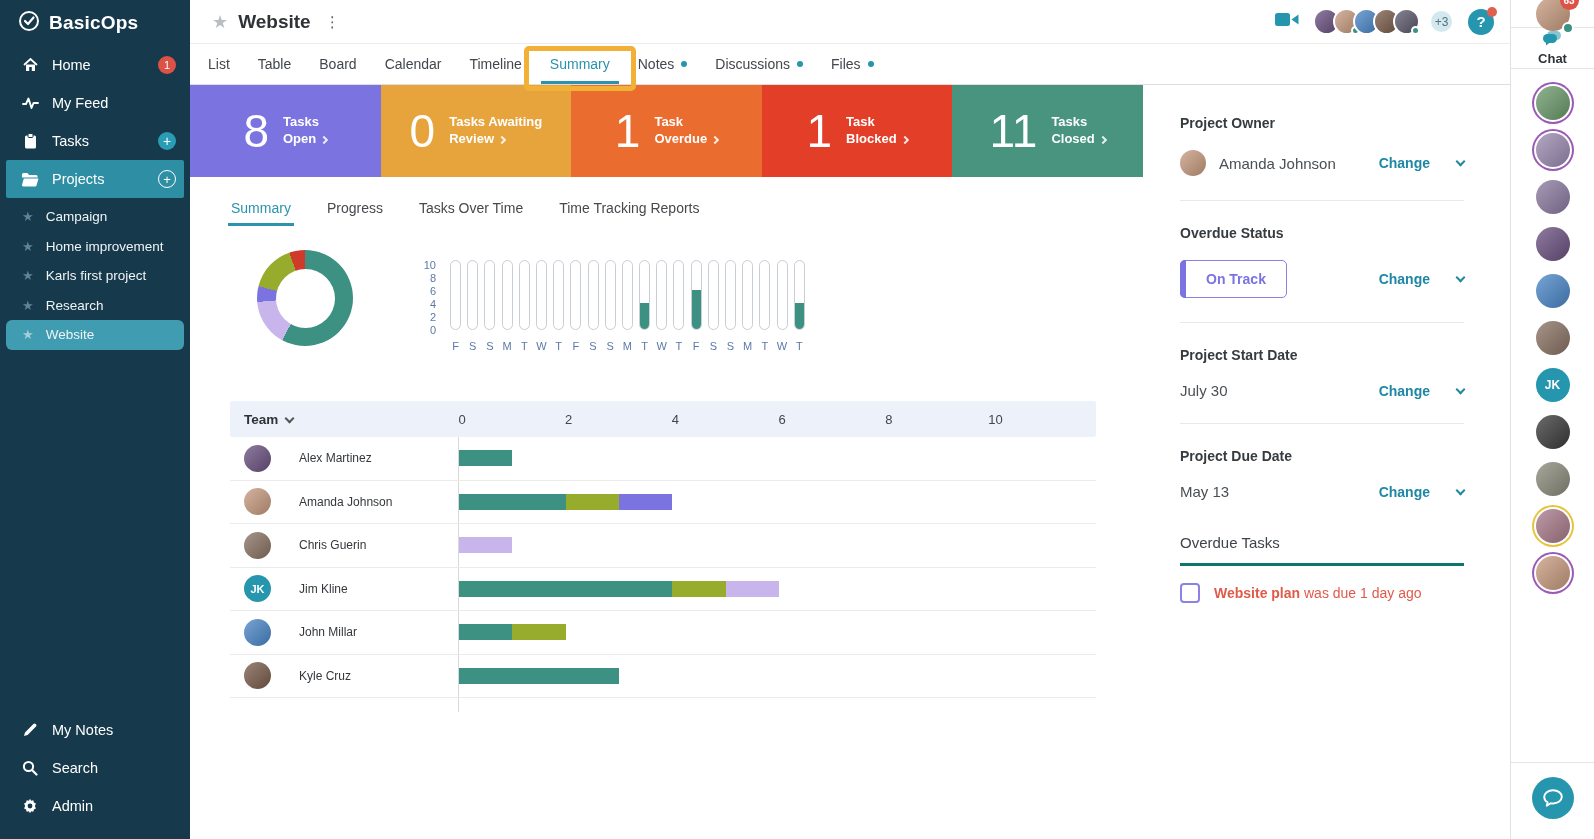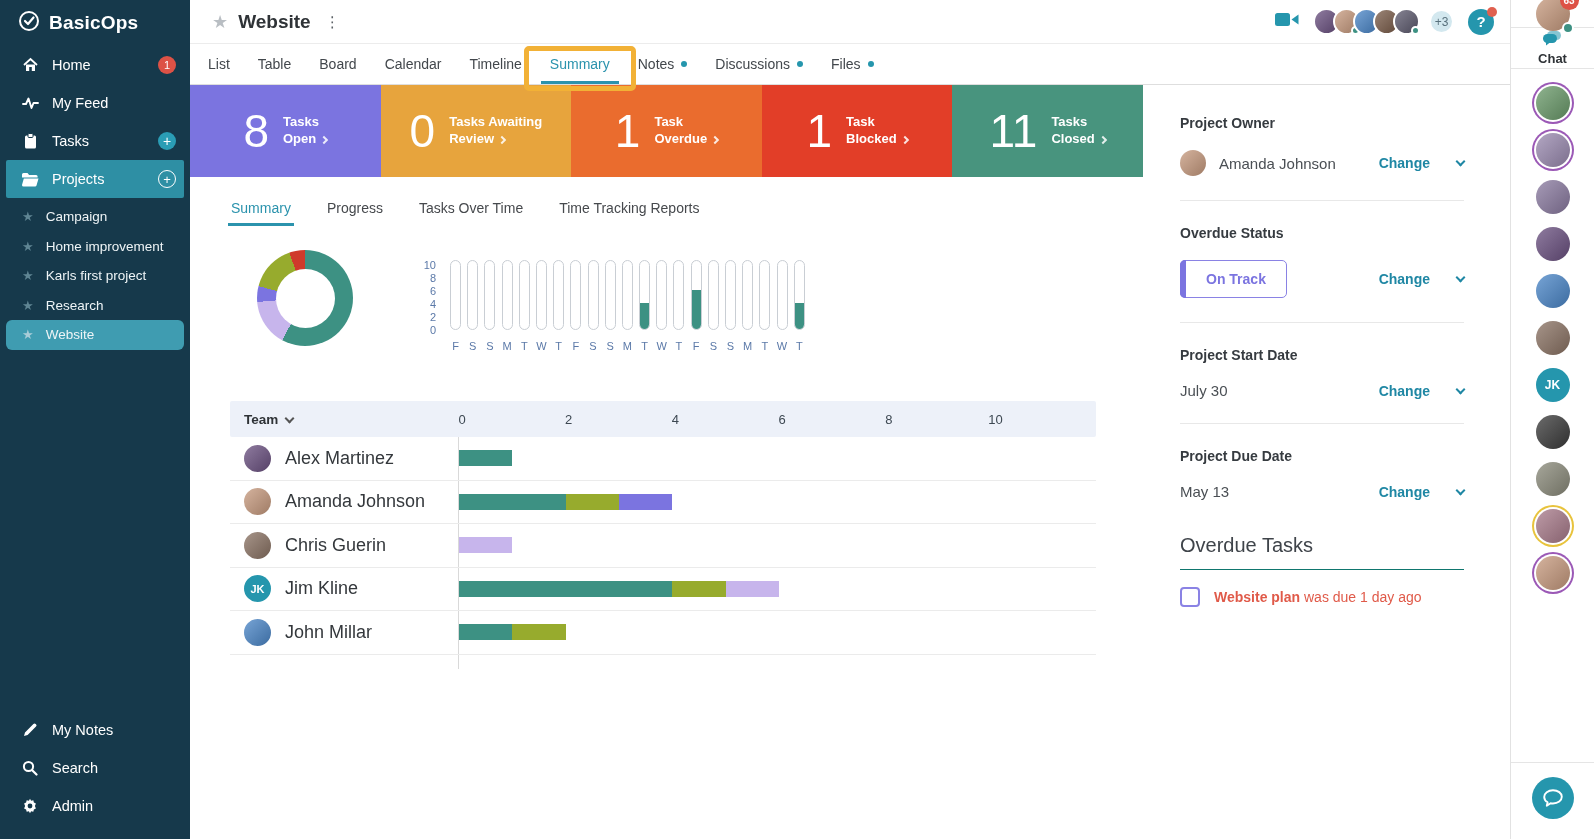--- a/index.html
+++ b/index.html
@@ -88,39 +88,39 @@
   #team { margin:49px 0 0 40px; width:866px; }
   #team-header { position:relative; height:36px; background:#edf1f9; border-radius:2px; display:flex; align-items:center; }
   #team-header .team-lab { font-size:13.5px; font-weight:bold; color:#2f3337; margin-left:14px; }
   #team-header .chev { margin-left:8px; color:#555; margin-bottom:1px; }
   .xtick { position:absolute; transform:translateX(-50%); font-size:13px; color:#3d4852; }
   #team-rows { position:relative; }
   #team-rows .vline { position:absolute; left:228px; top:0; bottom:-14px; width:1px; background:#d9d9d9; }
   .team-row { position:relative; height:43.5px; border-bottom:1px solid #ebebeb; display:flex; align-items:center; }
   .team-row .t-av { width:27px; height:27px; border-radius:50%; margin-left:14px; flex:0 0 27px;
     display:flex; align-items:center; justify-content:center; color:#fff; font-size:11px; font-weight:bold; }
-  .team-row .t-name { margin-left:14px; font-size:18px; color:#34383c; }
+  .team-row .t-name { margin-left:28px; font-size:12px; color:#34383c; }
   .team-row .t-bar { position:absolute; left:229px; top:50%; transform:translateY(-50%); display:flex; height:16px; }
   .t-seg { height:16px; }
 
   
   #right-panel { flex:1 1 auto; padding:30px 46px 0 37px; }
   .rp-heading { font-size:14px; font-weight:bold; color:#363b40; }
   .rp-row { display:flex; align-items:center; margin-top:19px; }
   .rp-value { font-size:15px; color:#4a4f54; }
   .rp-row .avatar { width:26px; height:26px; border-radius:50%; margin-right:13px; }
   .change-link { margin-left:auto; color:#1f87a4; font-weight:bold; font-size:14px; display:flex; align-items:center; cursor:pointer;gap:19px; }
   .chev { display:inline-block; width:7px; height:7px; border-right:2px solid currentColor; border-bottom:2px solid currentColor;
     transform:rotate(45deg); margin-left:8px; margin-bottom:3px; }
   .rp-divider { border:none; border-top:1px solid #e8e8e8; margin:24px 0; }
   .status-badge { position:relative; display:inline-block; border:1px solid #8a82e4; border-radius:5px;
     padding:10px 20px 10px 25px; color:#7b74e0; font-weight:bold; font-size:14px; background:#fff; }
   .status-badge .bar { position:absolute; left:-1px; top:-1px; bottom:-1px; width:6px; background:#7b74e0; border-radius:5px 0 0 5px; }
   .rp-overdue { margin-top:34px; }
-  .rp-overdue-heading { font-size:20px; color:#3f444a; padding-bottom:12px; border-bottom:1px solid #0f766e; }
+  .rp-overdue-heading { font-size:15px; color:#3f444a; padding-bottom:12px; border-bottom:3px solid #0f766e; }
   .task-row { display:flex; align-items:center; margin-top:17px; }
   .task-checkbox { width:20px; height:20px; border:2px solid #8a82e4; border-radius:4px; background:#fff; flex:0 0 20px; cursor:pointer; }
   .task-text { margin-left:14px; font-size:14px; color:#e05a49; }
   .task-text b { font-weight:bold; }
 
   
   #chatrail { position:relative; width:84px; flex:0 0 84px; background:#fff; border-left:1px solid #e2e2e2; }
   .rail-top { height:28px; border-bottom:1px solid #e5e5e5; display:flex; align-items:center; justify-content:center; }
   .user-av { position:relative; width:34px; height:34px; border-radius:50%; }
   .user-av .badge { position:absolute; top:-6px; right:-9px; min-width:19px; height:19px; padding:0 3px; border-radius:10px;
@@ -464,20 +464,27 @@
                 </span>
               </div>
               <div class="team-row">
                 <span class="t-av photo" style="background-color: rgb(74, 134, 200);"></span>
                 <span class="t-name">John Millar</span>
                 <span class="t-bar">
                   <span class="t-seg" style="width: 53.35px; background: rgb(61, 145, 131);"></span>
                   <span class="t-seg" style="width: 53.35px; background: rgb(151, 171, 45);"></span>
                 </span>
               </div>
+              <div class="team-row">
+                <span class="t-av photo" style="background-color: rgb(122, 92, 73);"></span>
+                <span class="t-name">Kyle Cruz</span>
+                <span class="t-bar">
+                  <span class="t-seg" style="width: 160.05px; background: rgb(61, 145, 131);"></span>
+                </span>
+              </div>
             </div>
         </div>
       </div>
 
       <div id="right-panel">
         <div class="rp-section">
           <div class="rp-heading">Project Owner</div>
           <div class="rp-row">
             <span class="avatar photo" style="background-color:#c79a7e;"></span>
             <span class="rp-value">Amanda Johnson</span>

